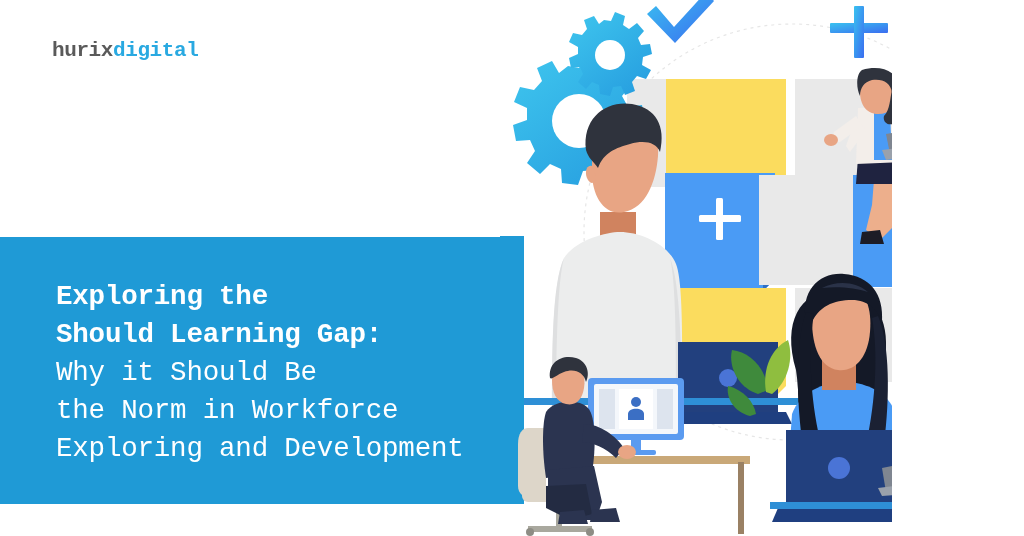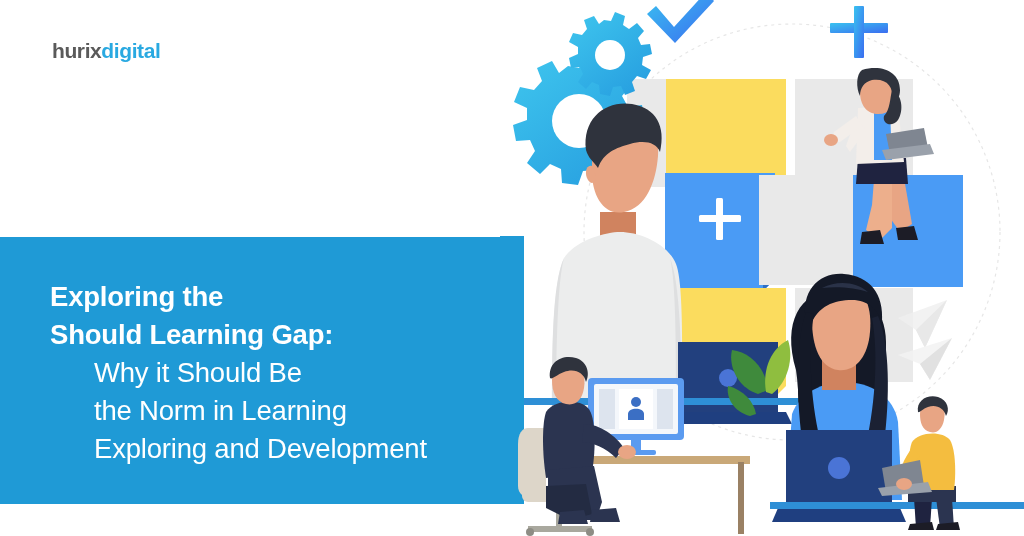--- a/index.html
+++ b/index.html
@@ -1,48 +1,48 @@
 <!DOCTYPE html>
 <html><head>
 <meta charset="utf-8">
 <style>
   html,body{margin:0;padding:0;background:#fff;}
   body{width:1024px;height:536px;overflow:hidden;font-family:"Liberation Sans",sans-serif;}
-  .stage{position:relative;width:1024px;height:536px;background:#ffffff;overflow:hidden;}
+  .stage{position:relative;width:892px;height:536px;background:#ffffff;overflow:hidden;font-family:Liberation Mono, monospace;}
 
   
   .logo{position:absolute;left:52px;top:40px;font-size:21px;font-weight:700;letter-spacing:-0.4px;line-height:1;}
   .logo .hurix{color:#5a5a5a;}
   .logo .digital{color:#29a9e1;}
 
   
   .title-panel{position:absolute;left:0;top:237px;width:523px;height:267px;background:#1f9ad6;}
-  .title-block{position:absolute;left:50px;top:278px;width:460px;}
+  .title-block{position:absolute;left:56px;top:278px;width:460px;}
   .t-line{color:#ffffff;font-size:27.5px;line-height:38px;letter-spacing:-0.2px;white-space:nowrap;}
   .t-line.bold{font-weight:700;}
-  .t-line.light{font-weight:400;margin-left:44px;}
+  .t-line.light{font-weight:400;}
 
   
   .illo{position:absolute;left:500px;top:0;width:524px;height:536px;}
 </style>
 </head>
 <body>
 
 <div class="stage">
 
   <div class="logo">
     <span class="hurix">hurix</span><span class="digital">digital</span>
   </div>
 
   <div class="title-panel"></div>
   <div class="title-block">
     <div class="t-line bold">Exploring the</div>
     <div class="t-line bold">Should Learning Gap:</div>
     <div class="t-line light">Why it Should Be</div>
-    <div class="t-line light">the Norm in Learning</div>
+    <div class="t-line light">the Norm in Workforce</div>
     <div class="t-line light">Exploring and Development</div>
   </div>
 
   <div class="illo">
 
     <svg width="524" height="536" viewBox="0 0 524 536" xmlns="http://www.w3.org/2000/svg">
       <defs>
         <linearGradient id="gradBlue" x1="0" y1="0" x2="1" y2="1">
           <stop offset="0%" stop-color="#39c2f0"></stop>
           <stop offset="100%" stop-color="#3b6df0"></stop>

